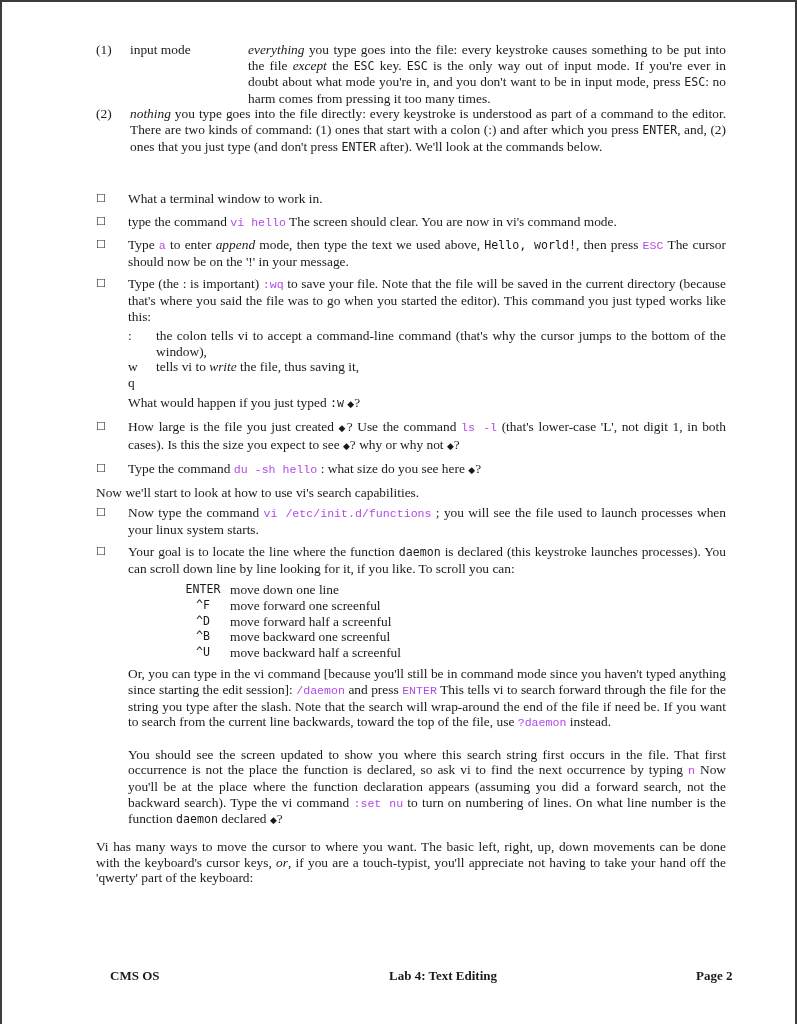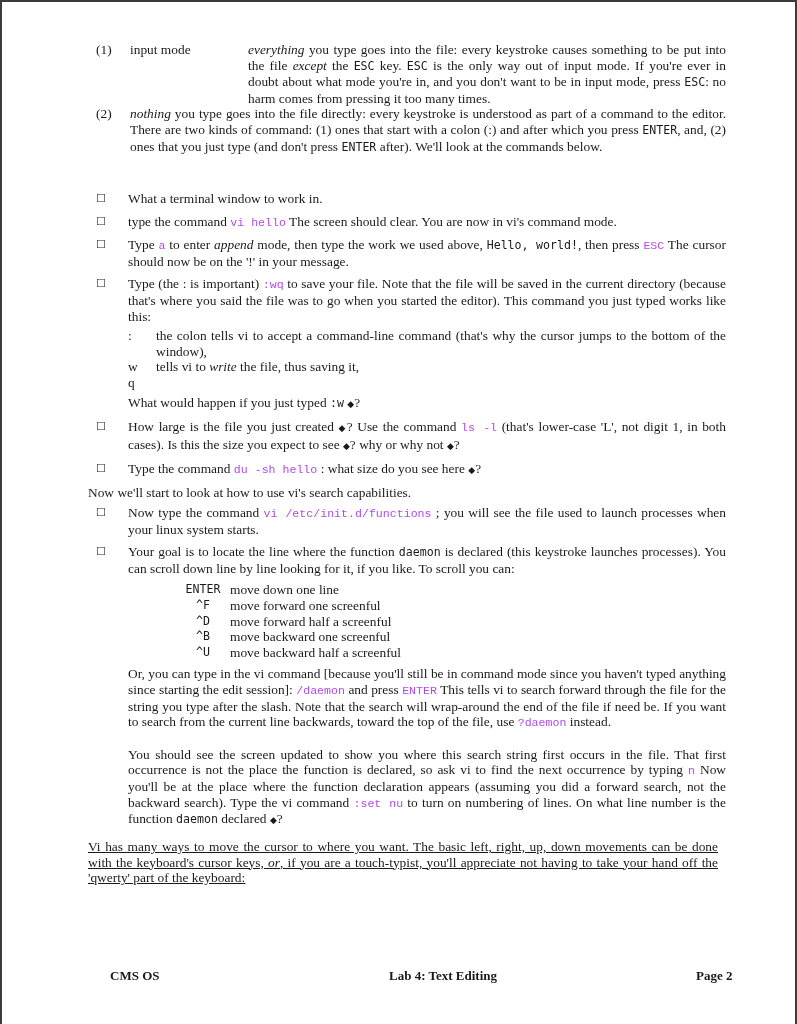--- a/index.html
+++ b/index.html
@@ -19,21 +19,21 @@
   .mode { display:flex; }
   .mode .num { width:34px; }
   .mode .name { width:118px; }
   .mode .desc { flex:1; text-align:justify; }
   .items { position:absolute; left:94px; width:630px; }
   .item { display:flex; margin-bottom:7px; }
   .box { width:32px; flex:none; font-family:"DejaVu Sans",sans-serif; font-size:11px; line-height:15.6px; }
   .body { flex:1; text-align:justify; }
   .sub { display:flex; }
   .sub .k { width:28px; flex:none; padding-left:0; }
-  .para { position:absolute; left:86px; width:630px; text-align:justify; }
+  .para { position:absolute; left:94px; width:630px; text-align:justify; }
   .keys { margin:6px 0 6px 48px; }
   .keyrow { display:flex; }
   .keyrow .k { width:54px; text-align:center; }
   .footer { position:absolute; top:966px; left:0; width:793px; font-weight:bold; font-size:13px; }
   .footer span { position:absolute;margin-left:16px; }
   .diamond { font-family:"DejaVu Sans",sans-serif; font-size:9px; }
 </style>
 </head>
 <body>
 
@@ -55,21 +55,21 @@
     <div class="item">
       <span class="box">☐</span>
       <span class="body">What a terminal window to work in.</span>
     </div>
     <div class="item">
       <span class="box">☐</span>
       <span class="body"><span>type the command </span><span class="code cmd">vi hello</span><span> The screen should clear. You are now in vi's command mode.</span></span>
     </div>
     <div class="item">
       <span class="box">☐</span>
-      <span class="body"><span>Type </span><span class="code cmd">a</span><span> to enter </span><i>append</i><span> mode, then type the work we used above, </span><span class="mono">Hello, world!</span><span>, then press </span><span class="code cmd">ESC</span><span> The cursor should now be on the '!' in your message.</span></span>
+      <span class="body"><span>Type </span><span class="code cmd">a</span><span> to enter </span><i>append</i><span> mode, then type the text we used above, </span><span class="mono">Hello, world!</span><span>, then press </span><span class="code cmd">ESC</span><span> The cursor should now be on the '!' in your message.</span></span>
     </div>
     <div class="item">
       <span class="box">☐</span>
       <span class="body"><span>Type (the : is important) </span><span class="code cmd">:wq</span><span> to save your file. Note that the file will be saved in the current directory (because that's where you said the file was to go when you started the editor). This command you just typed works like this:</span>
         <div style="margin-top:4px;">
           <div class="sub">
               <span class="k">:</span>
               <span>the colon tells vi to accept a command-line command (that's why the cursor jumps to the bottom of the window),</span>
             </div>
           <div class="sub">
@@ -124,20 +124,20 @@
               <span class="k mono">^U</span>
               <span>move backward half a screenful</span>
             </div>
         </div>
         <div><span>Or, you can type in the vi command [because you'll still be in command mode since you haven't typed anything since starting the edit session]: </span><span class="code cmd">/daemon</span><span> and press </span><span class="code cmd">ENTER</span><span> This tells vi to search forward through the file for the string you type after the slash. Note that the search will wrap-around the end of the file if need be.  If you want to search from the current line backwards, toward the top of the file, use </span><span class="code cmd">?daemon</span><span> instead.</span></div>
         <div style="margin-top:16px;"><span>You should see the screen updated to show you where this search string first occurs in the file. That first occurrence is not the place the function is declared, so ask vi to find the next occurrence by typing </span><span class="code cmd">n</span><span> Now you'll be at the place where the function declaration appears (assuming you did a forward search, not the backward search).  Type the vi command </span><span class="code cmd">:set nu</span><span> to turn on numbering of lines. On what line number is the function </span><span class="mono">daemon</span><span> declared </span><span class="diamond">◆</span><span>?</span></div>
       </span>
     </div>
   </div>
 
-  <div class="para" style="top:837px;text-decoration:underline;"><span>Vi has many ways to move the cursor to where you want. The basic left, right, up, down movements can be done with the keyboard's cursor keys, </span><i>or</i><span>, if you are a touch-typist, you'll appreciate not having to take your hand off the 'qwerty' part of the keyboard:</span></div>
+  <div class="para" style="top:837px;"><span>Vi has many ways to move the cursor to where you want. The basic left, right, up, down movements can be done with the keyboard's cursor keys, </span><i>or</i><span>, if you are a touch-typist, you'll appreciate not having to take your hand off the 'qwerty' part of the keyboard:</span></div>
 
   <div class="footer">
     <span style="left:92px;">CMS OS</span>
     <span style="left:371px;">Lab 4: Text Editing</span>
     <span style="left:678px;">Page 2</span>
   </div>
 </div>
 
 </body></html>

